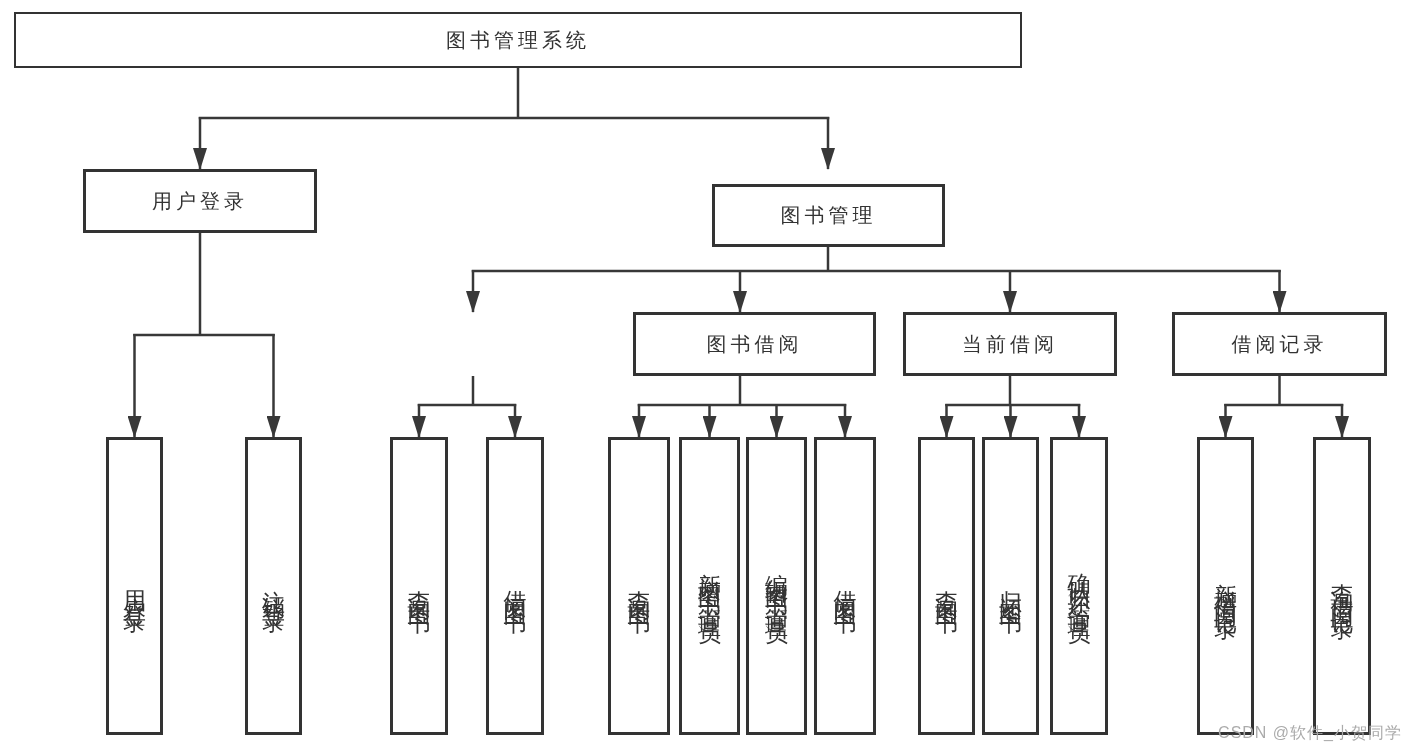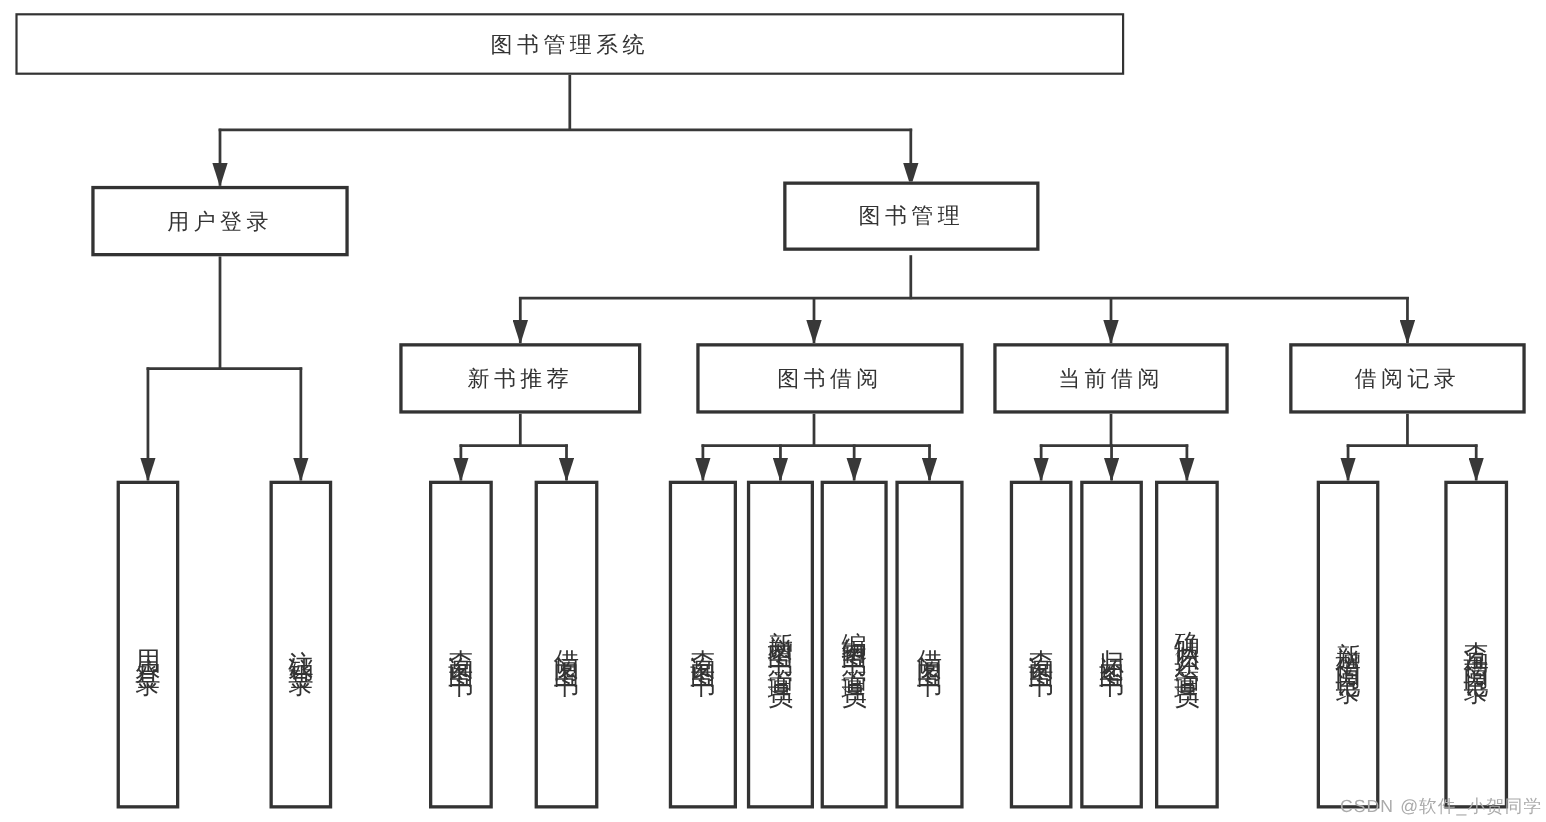--- a/index.html
+++ b/index.html
@@ -18,21 +18,21 @@
     border:3px solid #333;
     color:#333;
     display:flex;
     align-items:center;
     justify-content:center;
     text-align:left;
   }
   .h-box{font-size:20px;letter-spacing:4px;white-space:nowrap;}
   #box-root{left:14px;top:12px;width:1008px;height:56px;border-width:2px;}
   #box-user-login{left:83px;top:169px;width:234px;height:64px;}
-  #box-book-mgmt{left:712px;top:165px;width:233px;height:63px;}
+  #box-book-mgmt{left:712px;top:184px;width:233px;height:63px;}
   #box-new-book{left:363px;top:312px;width:220px;height:64px;}
   #box-book-borrow{left:633px;top:312px;width:243px;height:64px;}
   #box-current-borrow{left:903px;top:312px;width:214px;height:64px;}
   #box-borrow-records{left:1172px;top:312px;width:215px;height:64px;}
   .v-box{
     top:437px;height:298px;
     writing-mode:vertical-rl;
     text-orientation:mixed;
     font-size:23px;
     letter-spacing:7px;
@@ -127,21 +127,20 @@
       <line class="arrow-wire" x1="1225.5" y1="404" x2="1225.5" y2="437"></line>
       <line class="arrow-wire" x1="1342" y1="404" x2="1342" y2="437"></line>
     </g>
   </svg>
 
   <div class="box h-box" id="box-root">图书管理系统</div>
 
   <div class="box h-box" id="box-user-login">用户登录</div>
   <div class="box h-box" id="box-book-mgmt">图书管理</div>
 
-  <div class="box h-box" id="box-new-book">新书推荐</div>
   <div class="box h-box" id="box-book-borrow">图书借阅</div>
   <div class="box h-box" id="box-current-borrow">当前借阅</div>
   <div class="box h-box" id="box-borrow-records">借阅记录</div>
 
   <div class="box v-box" id="leaf-user-login">用户登录</div>
   <div class="box v-box" id="leaf-logout">注销登录</div>
 
   <div class="box v-box" id="leaf-nb-query">查询图书</div>
   <div class="box v-box" id="leaf-nb-borrow">借阅图书</div>
 

